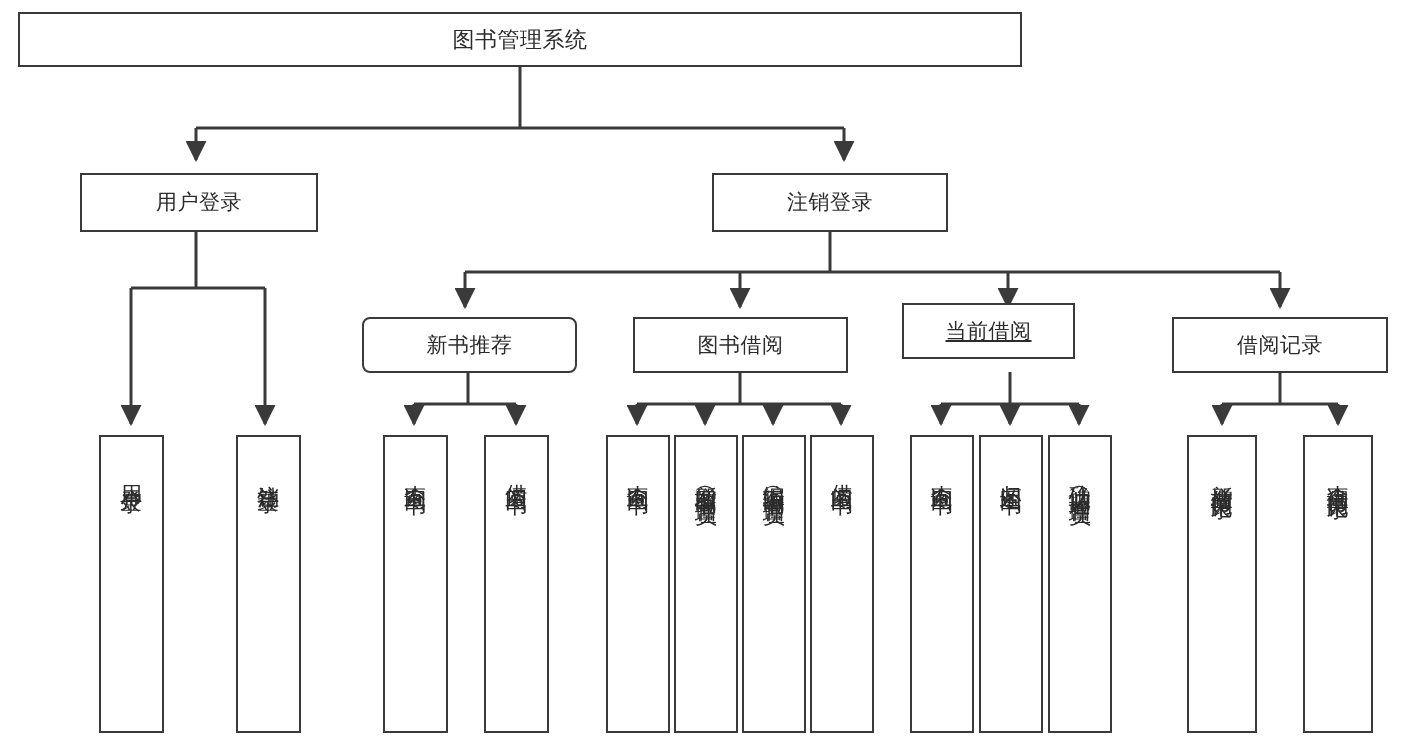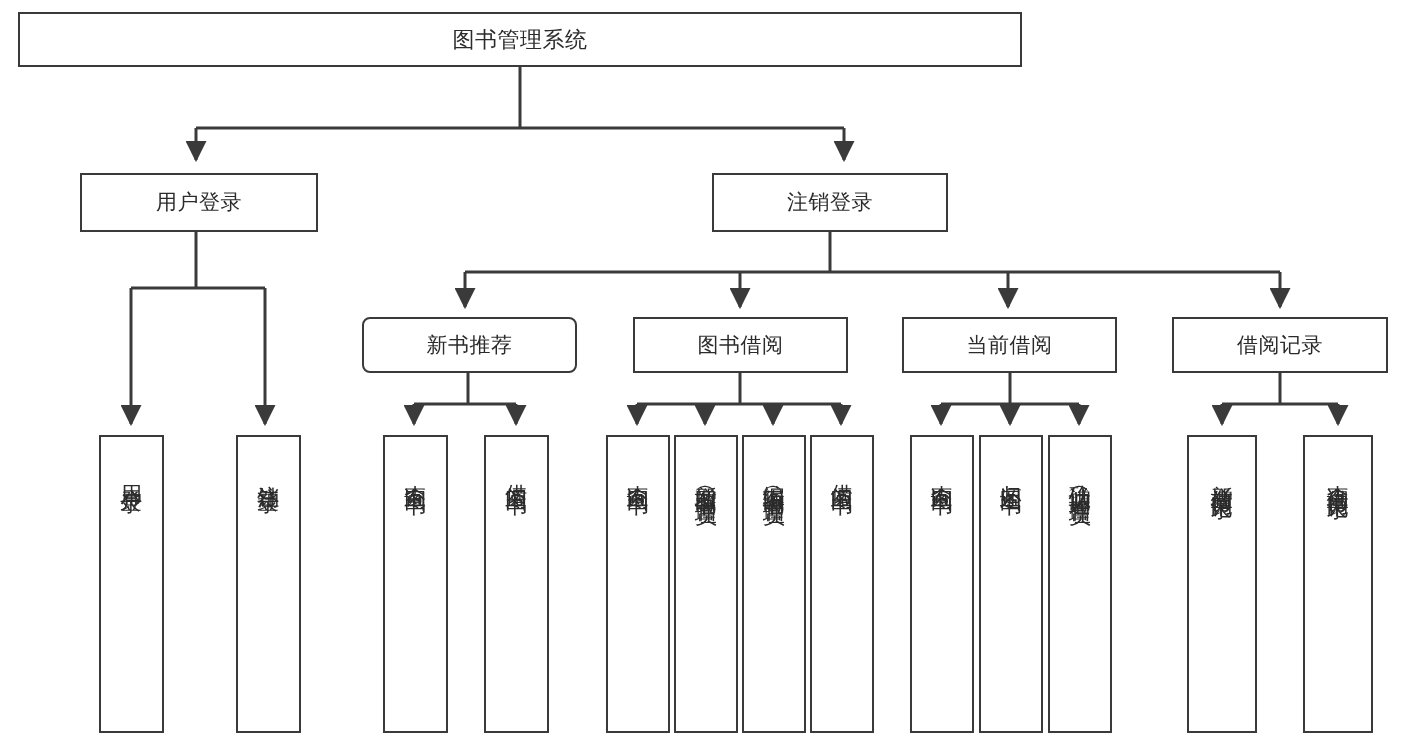--- a/index.html
+++ b/index.html
@@ -136,21 +136,21 @@
   <div class="node h" style="left:712px; top:173px; width:236px; height:59px;">
     <span class="node-label">注销登录</span>
   </div>
 
   <div class="node h" style="left:362px; top:317px; width:215px; height:56px;border-radius:8px;">
     <span class="node-label">新书推荐</span>
   </div>
   <div class="node h" style="left:633px; top:317px; width:215px; height:56px;">
     <span class="node-label">图书借阅</span>
   </div>
-  <div class="node h" style="left:902px; top:317px; width:215px; height:56px;">
+  <div class="node h" style="left:902px; top:303px; width:173px; height:56px;text-decoration:underline;">
     <span class="node-label">当前借阅</span>
   </div>
   <div class="node h" style="left:1172px; top:317px; width:216px; height:56px;">
     <span class="node-label">借阅记录</span>
   </div>
 
   <div class="node v" style="left:99px; top:435px; width:65px; height:298px;">
     <span class="node-label">用户登录</span>
   </div>
   <div class="node v" style="left:236px; top:435px; width:65px; height:298px;">

